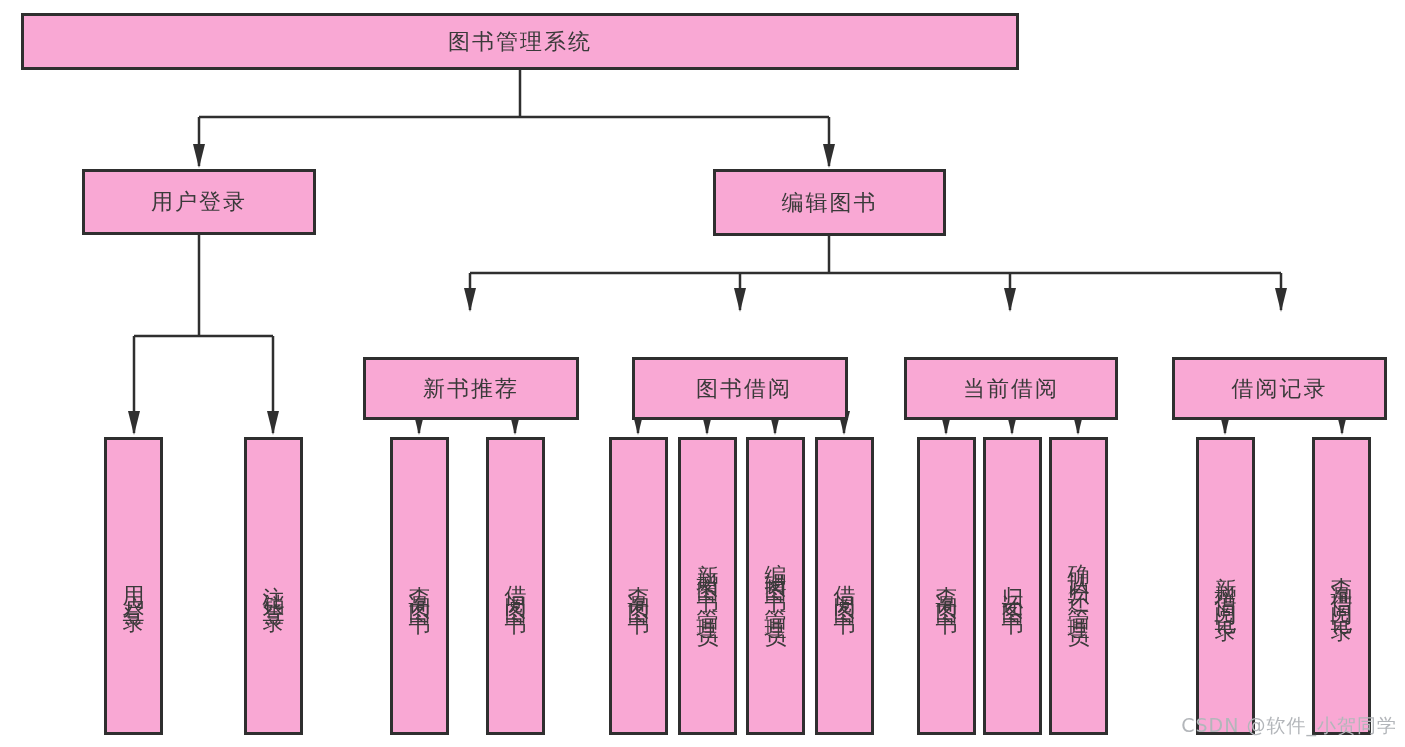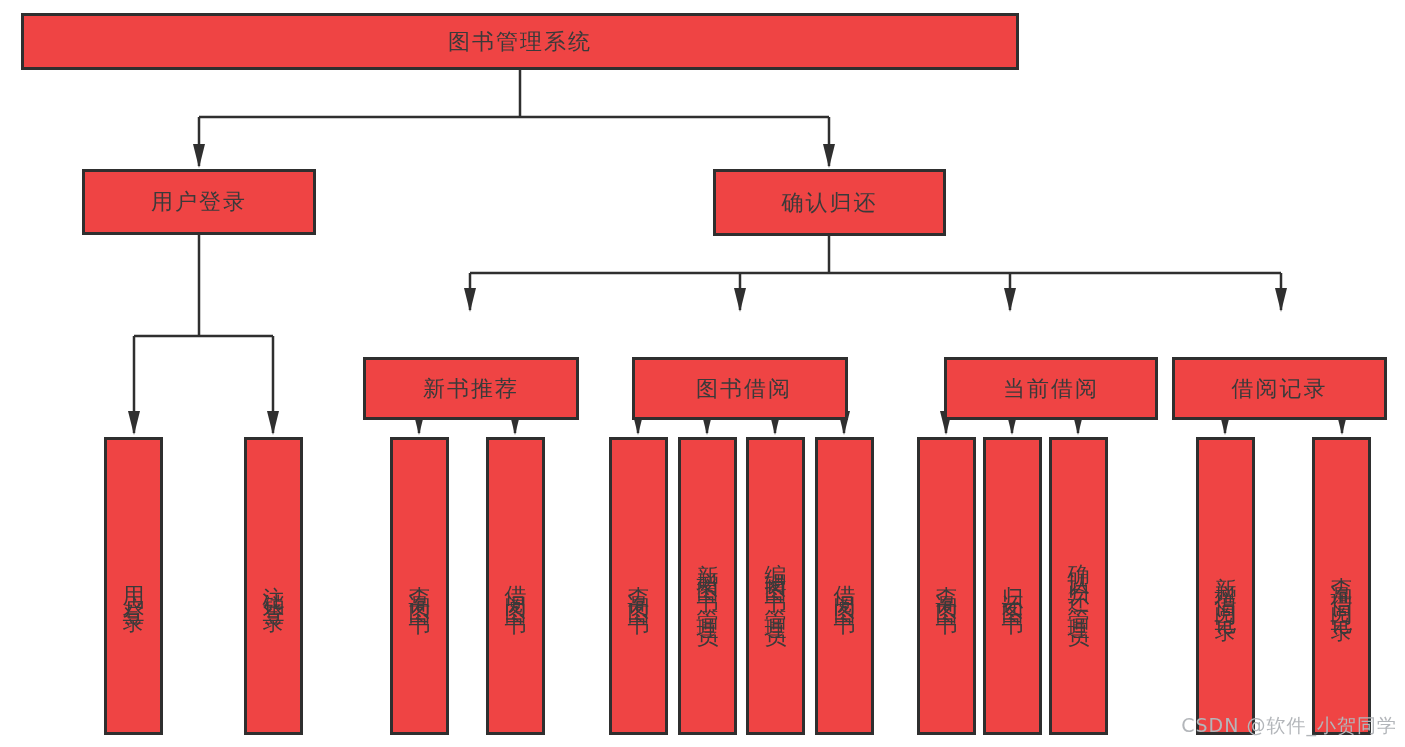--- a/index.html
+++ b/index.html
@@ -19,38 +19,38 @@
     position: absolute;
     left: 0; top: 0;
     width: 1405px;
     height: 747px;
     pointer-events: none;
   }
   .node {
     position: absolute;
     box-sizing: border-box;
     border: 3px solid #2f2f2f;
-    background: #ef4444;
+    background: #f9a8d4;
     display: flex;
     align-items: center;
     justify-content: center;
     color: #3a3a3a;
   }
   .h-label {
     font-size: 22px;
     letter-spacing: 2px;
     white-space: nowrap;
   }
   .root-node  { left: 21px;  top: 13px;  width: 998px; height: 57px; }
   .n-login    { left: 82px;  top: 169px; width: 234px; height: 66px; }
   .n-bookmgmt { left: 713px; top: 169px; width: 233px; height: 67px; }
   .lv3 { top: 313px; height: 63px; margin-top: 44px; }
   .n-newbook  { left: 363px; width: 216px; }
   .n-borrow   { left: 632px; width: 216px; padding-left: 8px; }
-  .n-current  { left: 944px; width: 214px; text-align: right; }
+  .n-current  { left: 904px; width: 214px; text-align: right; }
   .n-record   { left: 1172px; width: 215px; }
   .leaf {
     top: 437px;
     width: 59px;
     height: 298px;
   }
   .leaf .v-label {
     writing-mode: vertical-rl;
     text-orientation: mixed;
     font-size: 22px;
@@ -125,21 +125,21 @@
   </svg>
 
   <div class="node root-node">
     <span class="h-label">图书管理系统</span>
   </div>
 
   <div class="node n-login">
     <span class="h-label">用户登录</span>
   </div>
   <div class="node n-bookmgmt">
-    <span class="h-label">确认归还</span>
+    <span class="h-label">编辑图书</span>
   </div>
 
   <div class="node lv3 n-newbook">
     <span class="h-label">新书推荐</span>
   </div>
   <div class="node lv3 n-borrow">
     <span class="h-label">图书借阅</span>
   </div>
   <div class="node lv3 n-current">
     <span class="h-label">当前借阅</span>

